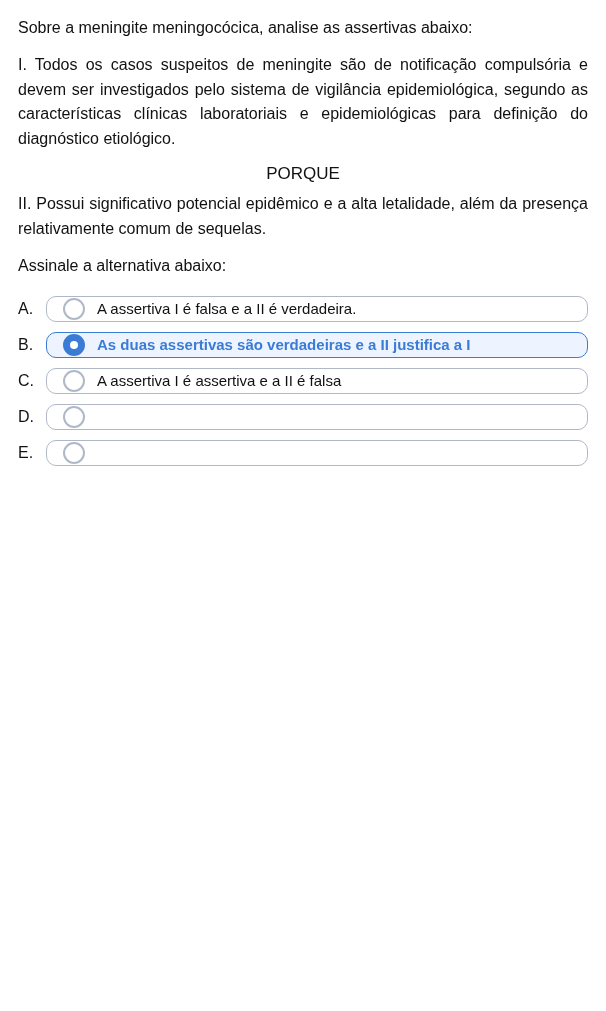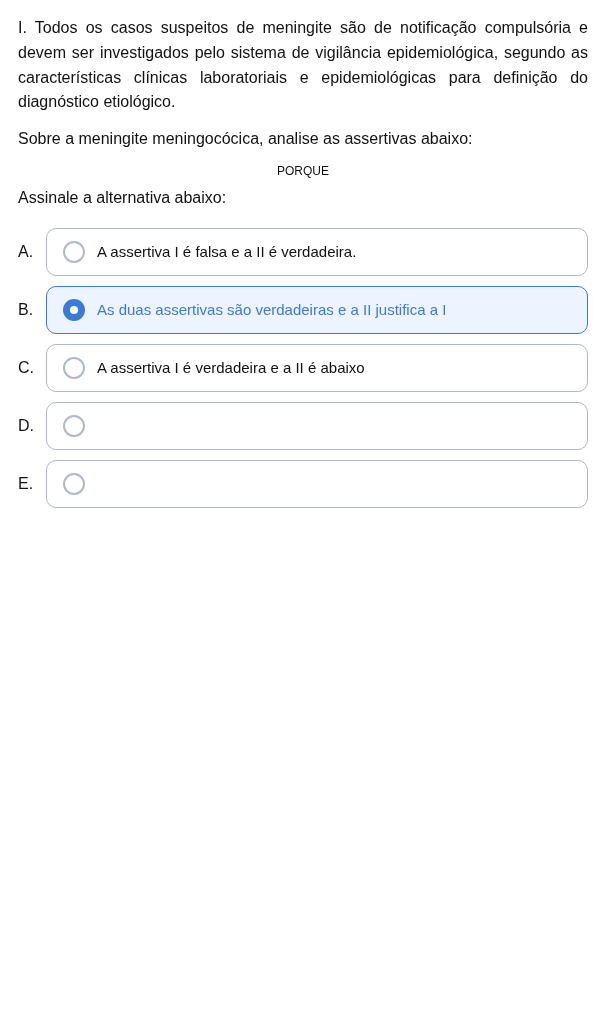--- a/index.html
+++ b/index.html
@@ -21,21 +21,21 @@
     .question-text {
       text-align: justify;
       line-height: 1.55;
       margin-bottom: 12px;
     }
 
     .porque-label {
       text-align: center;
       font-weight: normal;
       margin: 10px 0 8px 0;
-      font-size: 12px;
+      font-size: 17px;
     }
 
     .instruction {
       margin-bottom: 18px;
       line-height: 1.5;
     }
 
     .options-list {
       display: flex;
       flex-direction: column;
@@ -53,21 +53,21 @@
       color: #111;
       min-width: 22px;
       text-align: left;
       align-self: center;
     }
 
     .option-card {
       flex: 1;
       border: 1.5px solid #b0b8c8;
       border-radius: 10px;
-      padding: 12px 16px;
+      padding: 1px 16px;
       display: flex;
       align-items: center;
       gap: 12px;
       background: #fff;
       cursor: pointer;
     }
 
     .option-card.selected {
       border-color: #3a7bd5;
       background: #eef4ff;
@@ -99,30 +99,31 @@
     }
 
     .option-text {
       font-size: 15px;
       color: #111;
       line-height: 1.45;
     }
 
     .option-text.selected-text {
       color: #3a7bd5;
-      font-weight: normal;
+      font-weight: bold;
     }
   </style>
 </head>
 <body>
 
 <div>
+  <p class="question-text">Sobre a meningite meningocócica, analise as assertivas abaixo:</p>
   <p class="question-text">I. Todos os casos suspeitos de meningite são de notificação compulsória  e devem ser investigados pelo sistema de vigilância epidemiológica, segundo as  características  clínicas  laboratoriais  e epidemiológicas para definição do diagnóstico etiológico.</p>
-  <p class="question-text">Sobre a meningite meningocócica, analise as assertivas abaixo:</p>
   <p class="porque-label">PORQUE</p>
+  <p class="question-text">II. Possui significativo potencial epidêmico e a alta letalidade, além da presença relativamente comum de sequelas.</p>
   <p class="instruction">Assinale a alternativa abaixo:</p>
 
   <div class="options-list">
 
     <div class="option-row">
       <span class="option-letter">A.</span>
       <div class="option-card">
         <div class="radio-circle"></div>
         <span class="option-text">A assertiva I é falsa e a II é verdadeira.</span>
       </div>
@@ -133,21 +134,21 @@
       <div class="option-card selected">
         <div class="radio-circle checked"></div>
         <span class="option-text selected-text">As duas assertivas são verdadeiras e a II justifica a I</span>
       </div>
     </div>
 
     <div class="option-row">
       <span class="option-letter">C.</span>
       <div class="option-card">
         <div class="radio-circle"></div>
-        <span class="option-text">A assertiva I é verdadeira e a II é abaixo</span>
+        <span class="option-text">A assertiva I é assertiva e a II é falsa</span>
       </div>
     </div>
 
     <div class="option-row">
       <span class="option-letter">D.</span>
       <div class="option-card">
         <div class="radio-circle"></div>
       </div>
     </div>
 

